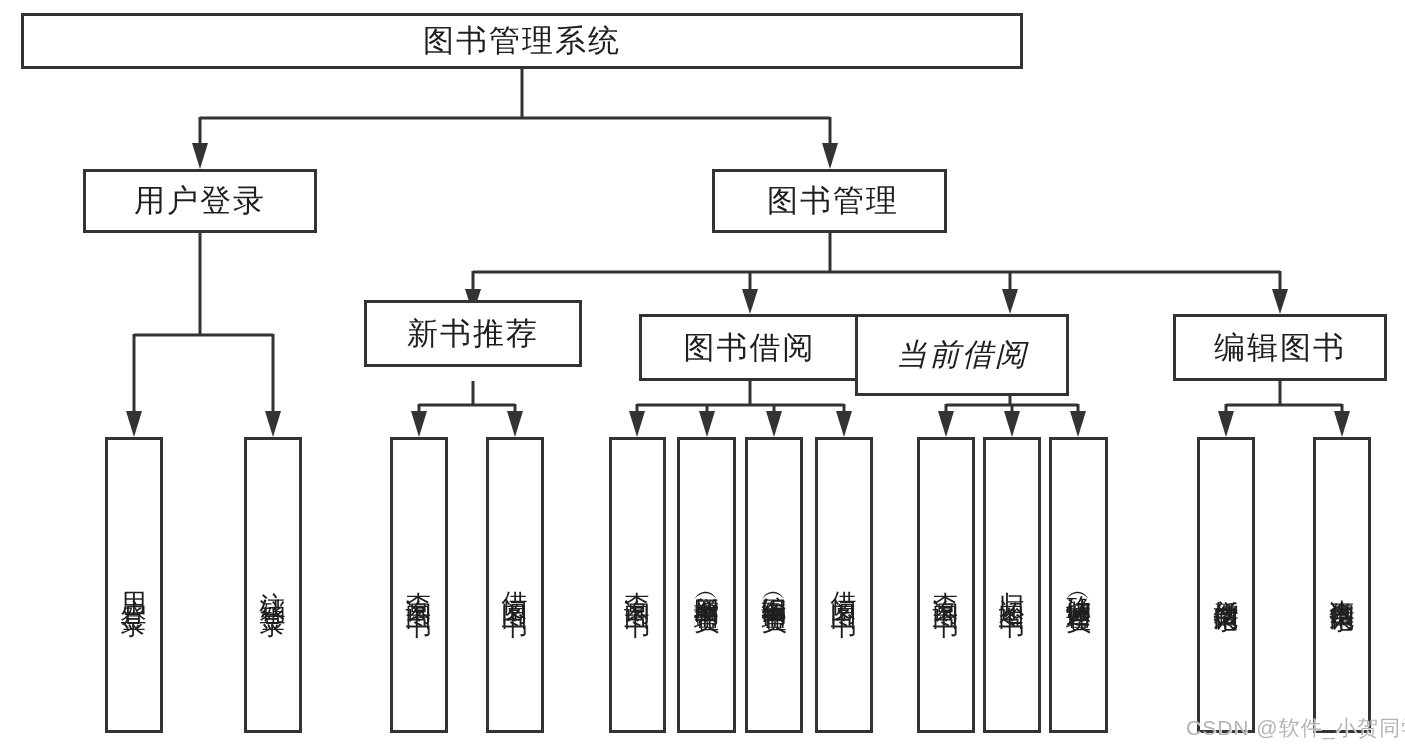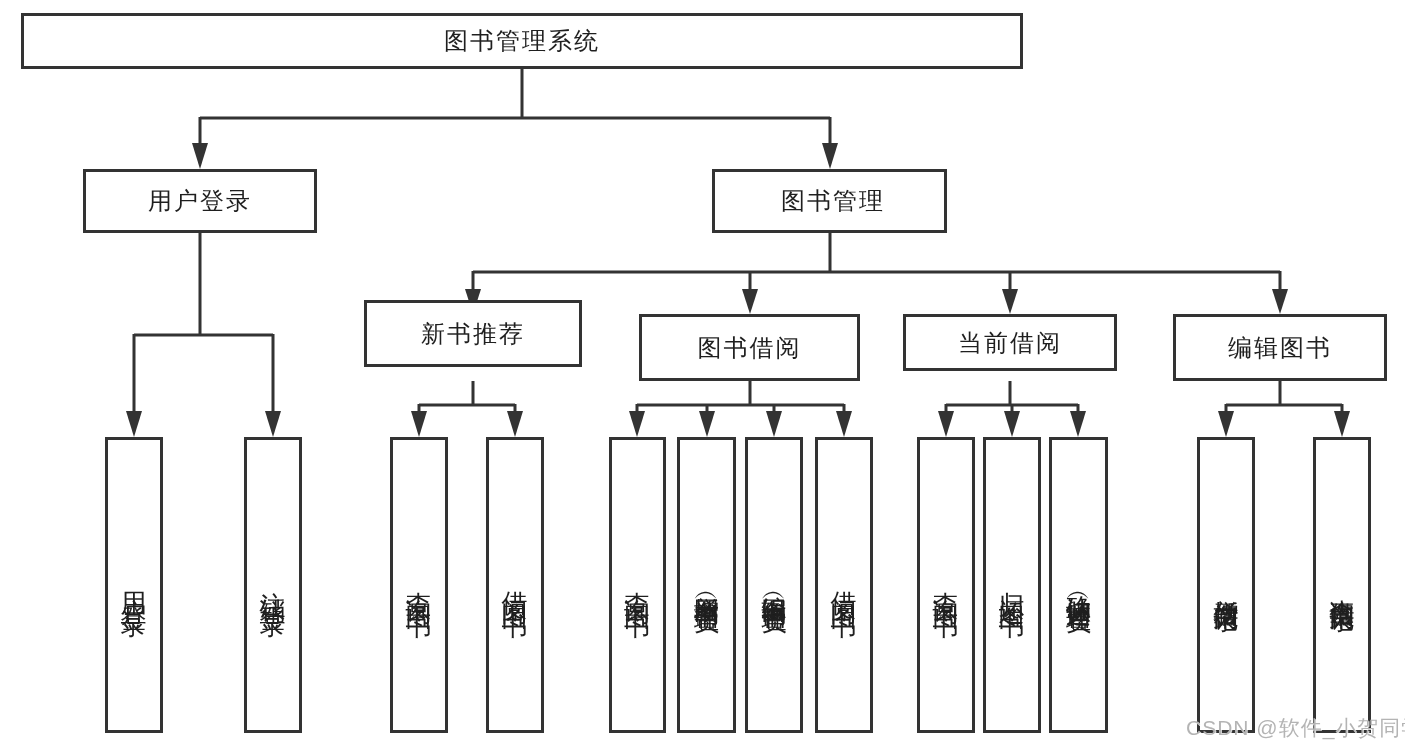--- a/index.html
+++ b/index.html
@@ -21,21 +21,21 @@
     position:absolute;
     box-sizing:border-box;
     background:var(--box-bg);
     border:3px solid var(--line);
     display:flex;
     align-items:center;
     justify-content:center;
     z-index:2;
   }
   .hbox{
-    font-size:24px;
+    font-size:31px;
     letter-spacing:2px;
     white-space:nowrap;
   }
   .vbox .vtext{
     writing-mode:vertical-rl;
     text-orientation:mixed;
     font-size:26px;
     letter-spacing:7px;
     line-height:1;
   }
@@ -107,21 +107,21 @@
     </g>
   </svg>
 
   <div class="node hbox" style="left:21px;top:13px;width:1002px;height:56px;">图书管理系统</div>
 
   <div class="node hbox" style="left:83px;top:169px;width:234px;height:64px;">用户登录</div>
   <div class="node hbox" style="left:712px;top:169px;width:235px;height:64px;padding-left:7px;">图书管理</div>
 
   <div class="node hbox" style="left:364px;top:300px;width:218px;height:67px;">新书推荐</div>
   <div class="node hbox" style="left:639px;top:314px;width:221px;height:67px;">图书借阅</div>
-  <div class="node hbox" style="left:903px;top:314px;width:214px;height:57px;">当前借阅</div>
+  <div class="node hbox" style="left:855px;top:314px;width:214px;height:82px;font-style:italic;">当前借阅</div>
   <div class="node hbox" style="left:1173px;top:314px;width:214px;height:67px;">编辑图书</div>
 
   <div class="node vbox" style="left:105px;top:437px;width:58px;height:296px;">
     <span class="vtext">用户登录</span>
   </div>
   <div class="node vbox" style="left:244px;top:437px;width:58px;height:296px;">
     <span class="vtext">注销登录</span>
   </div>
 
   <div class="node vbox" style="left:390px;top:437px;width:58px;height:296px;">

